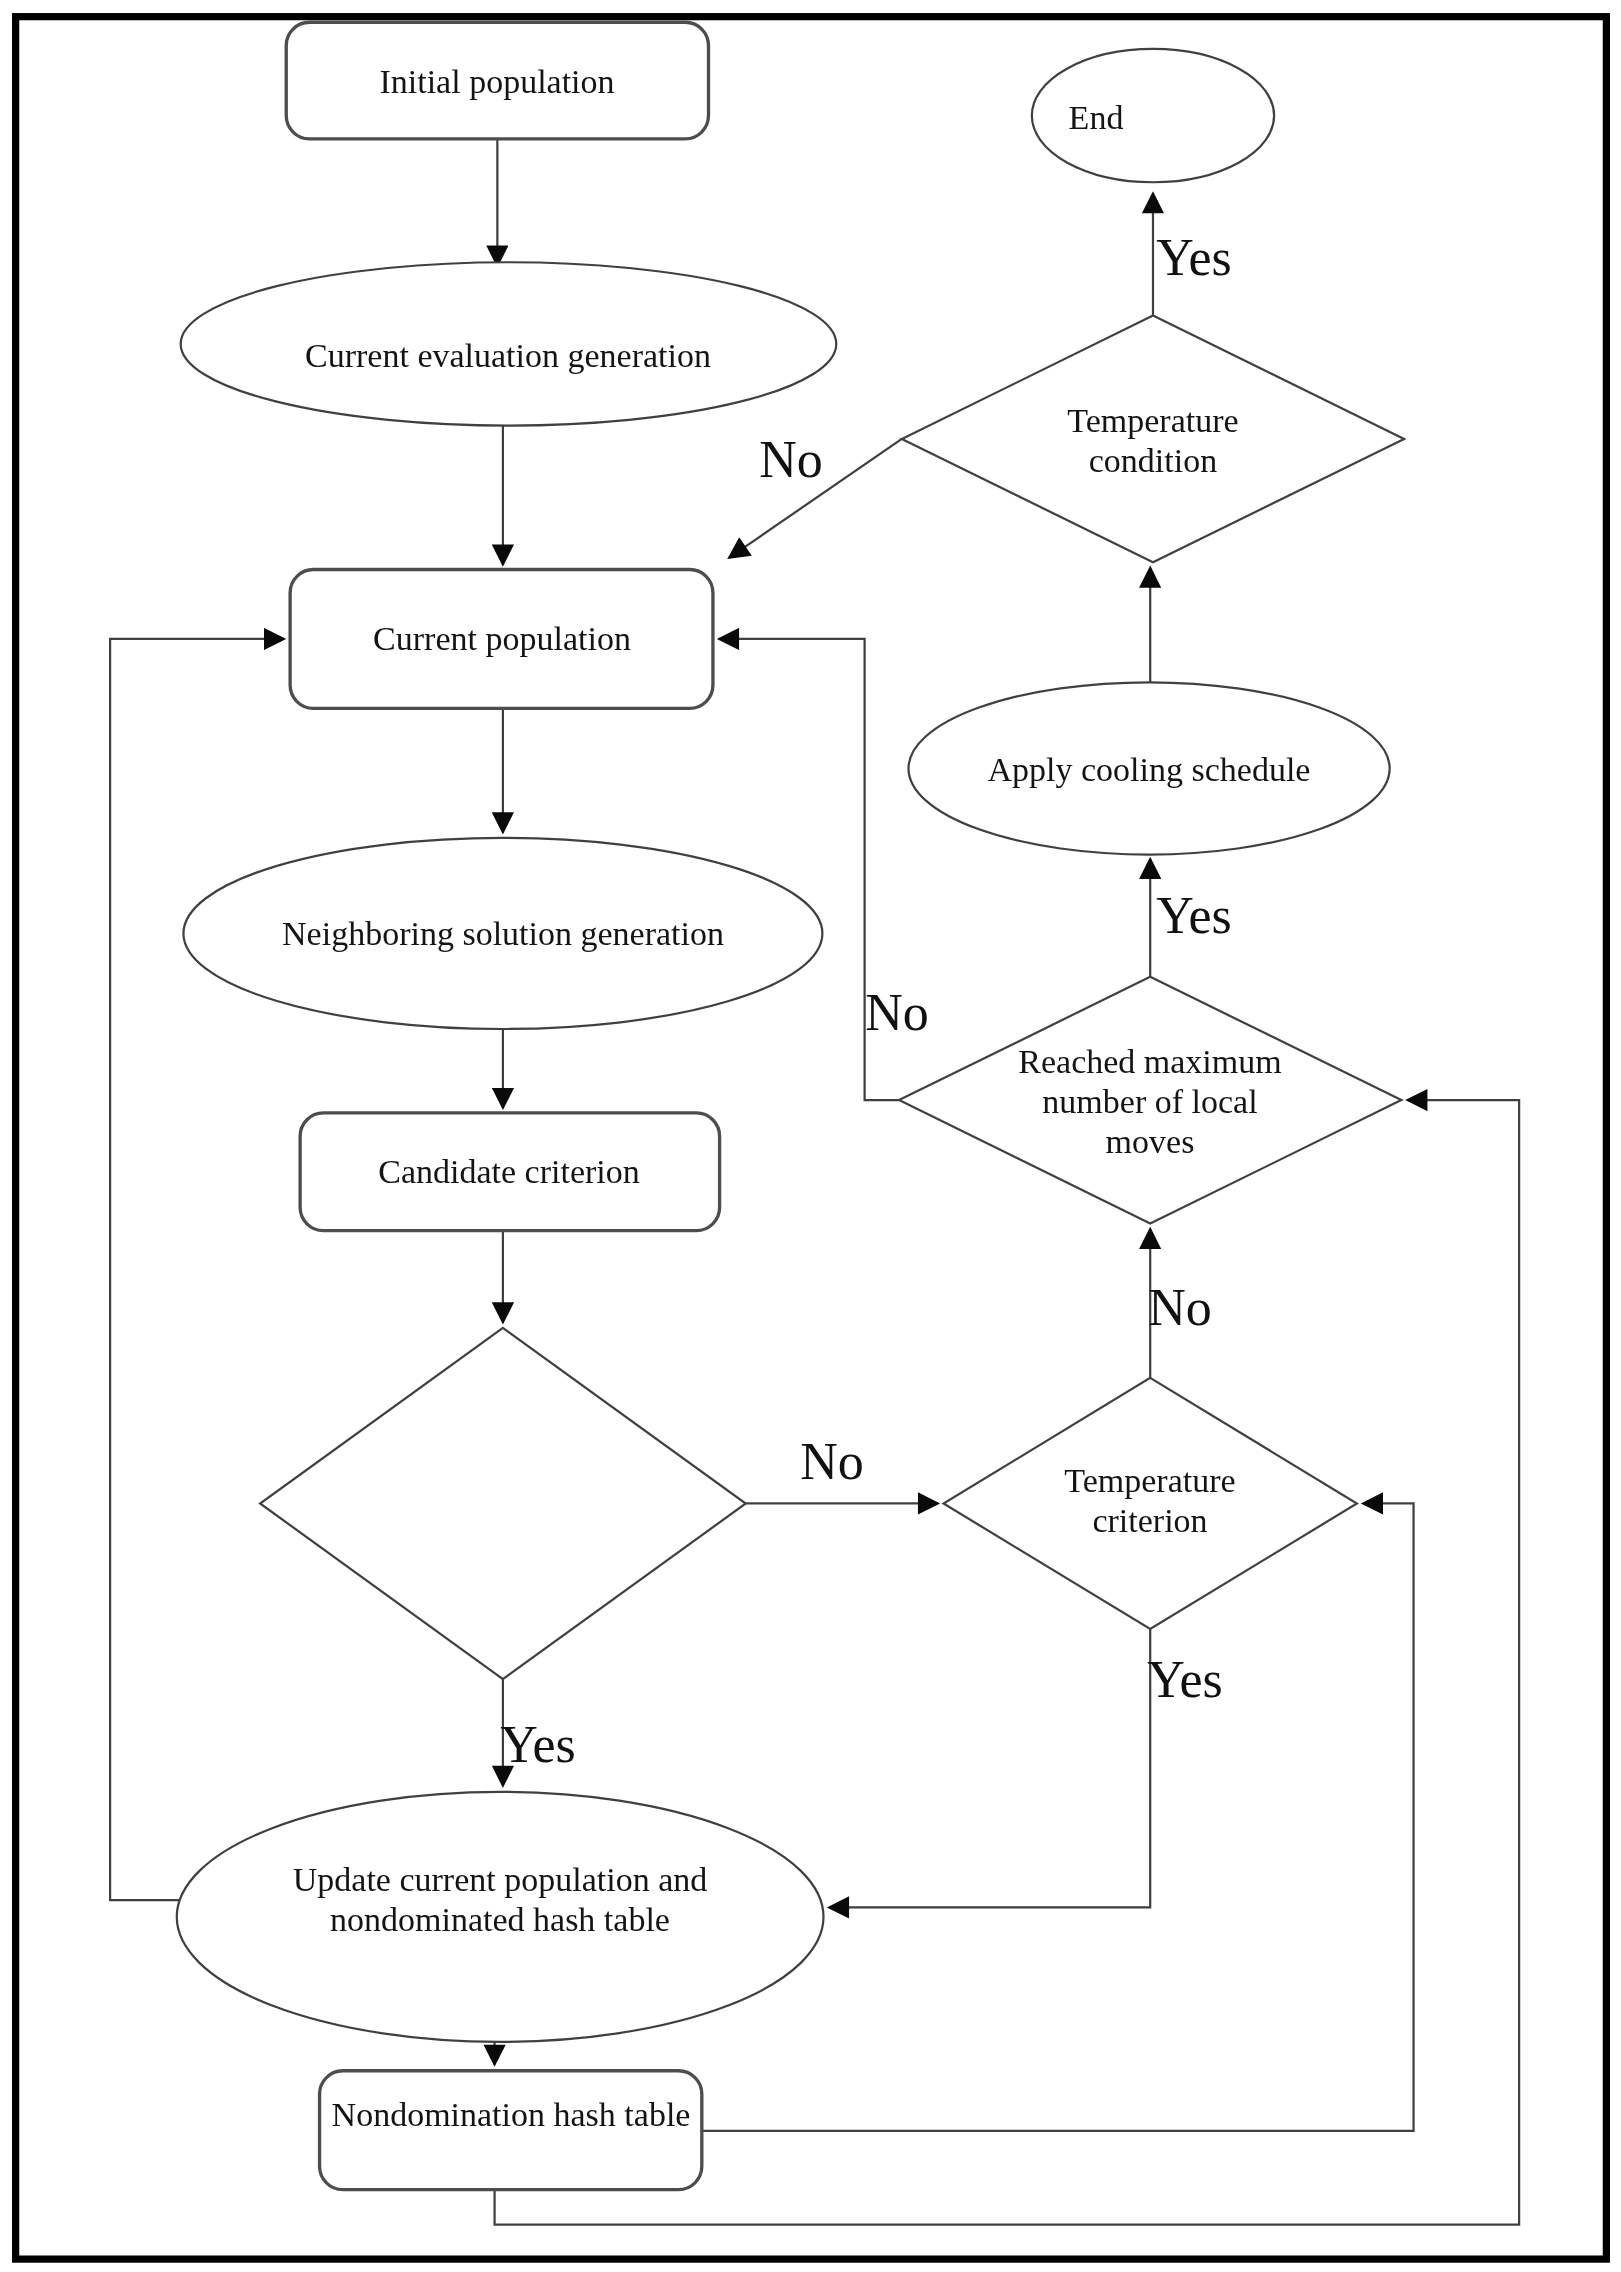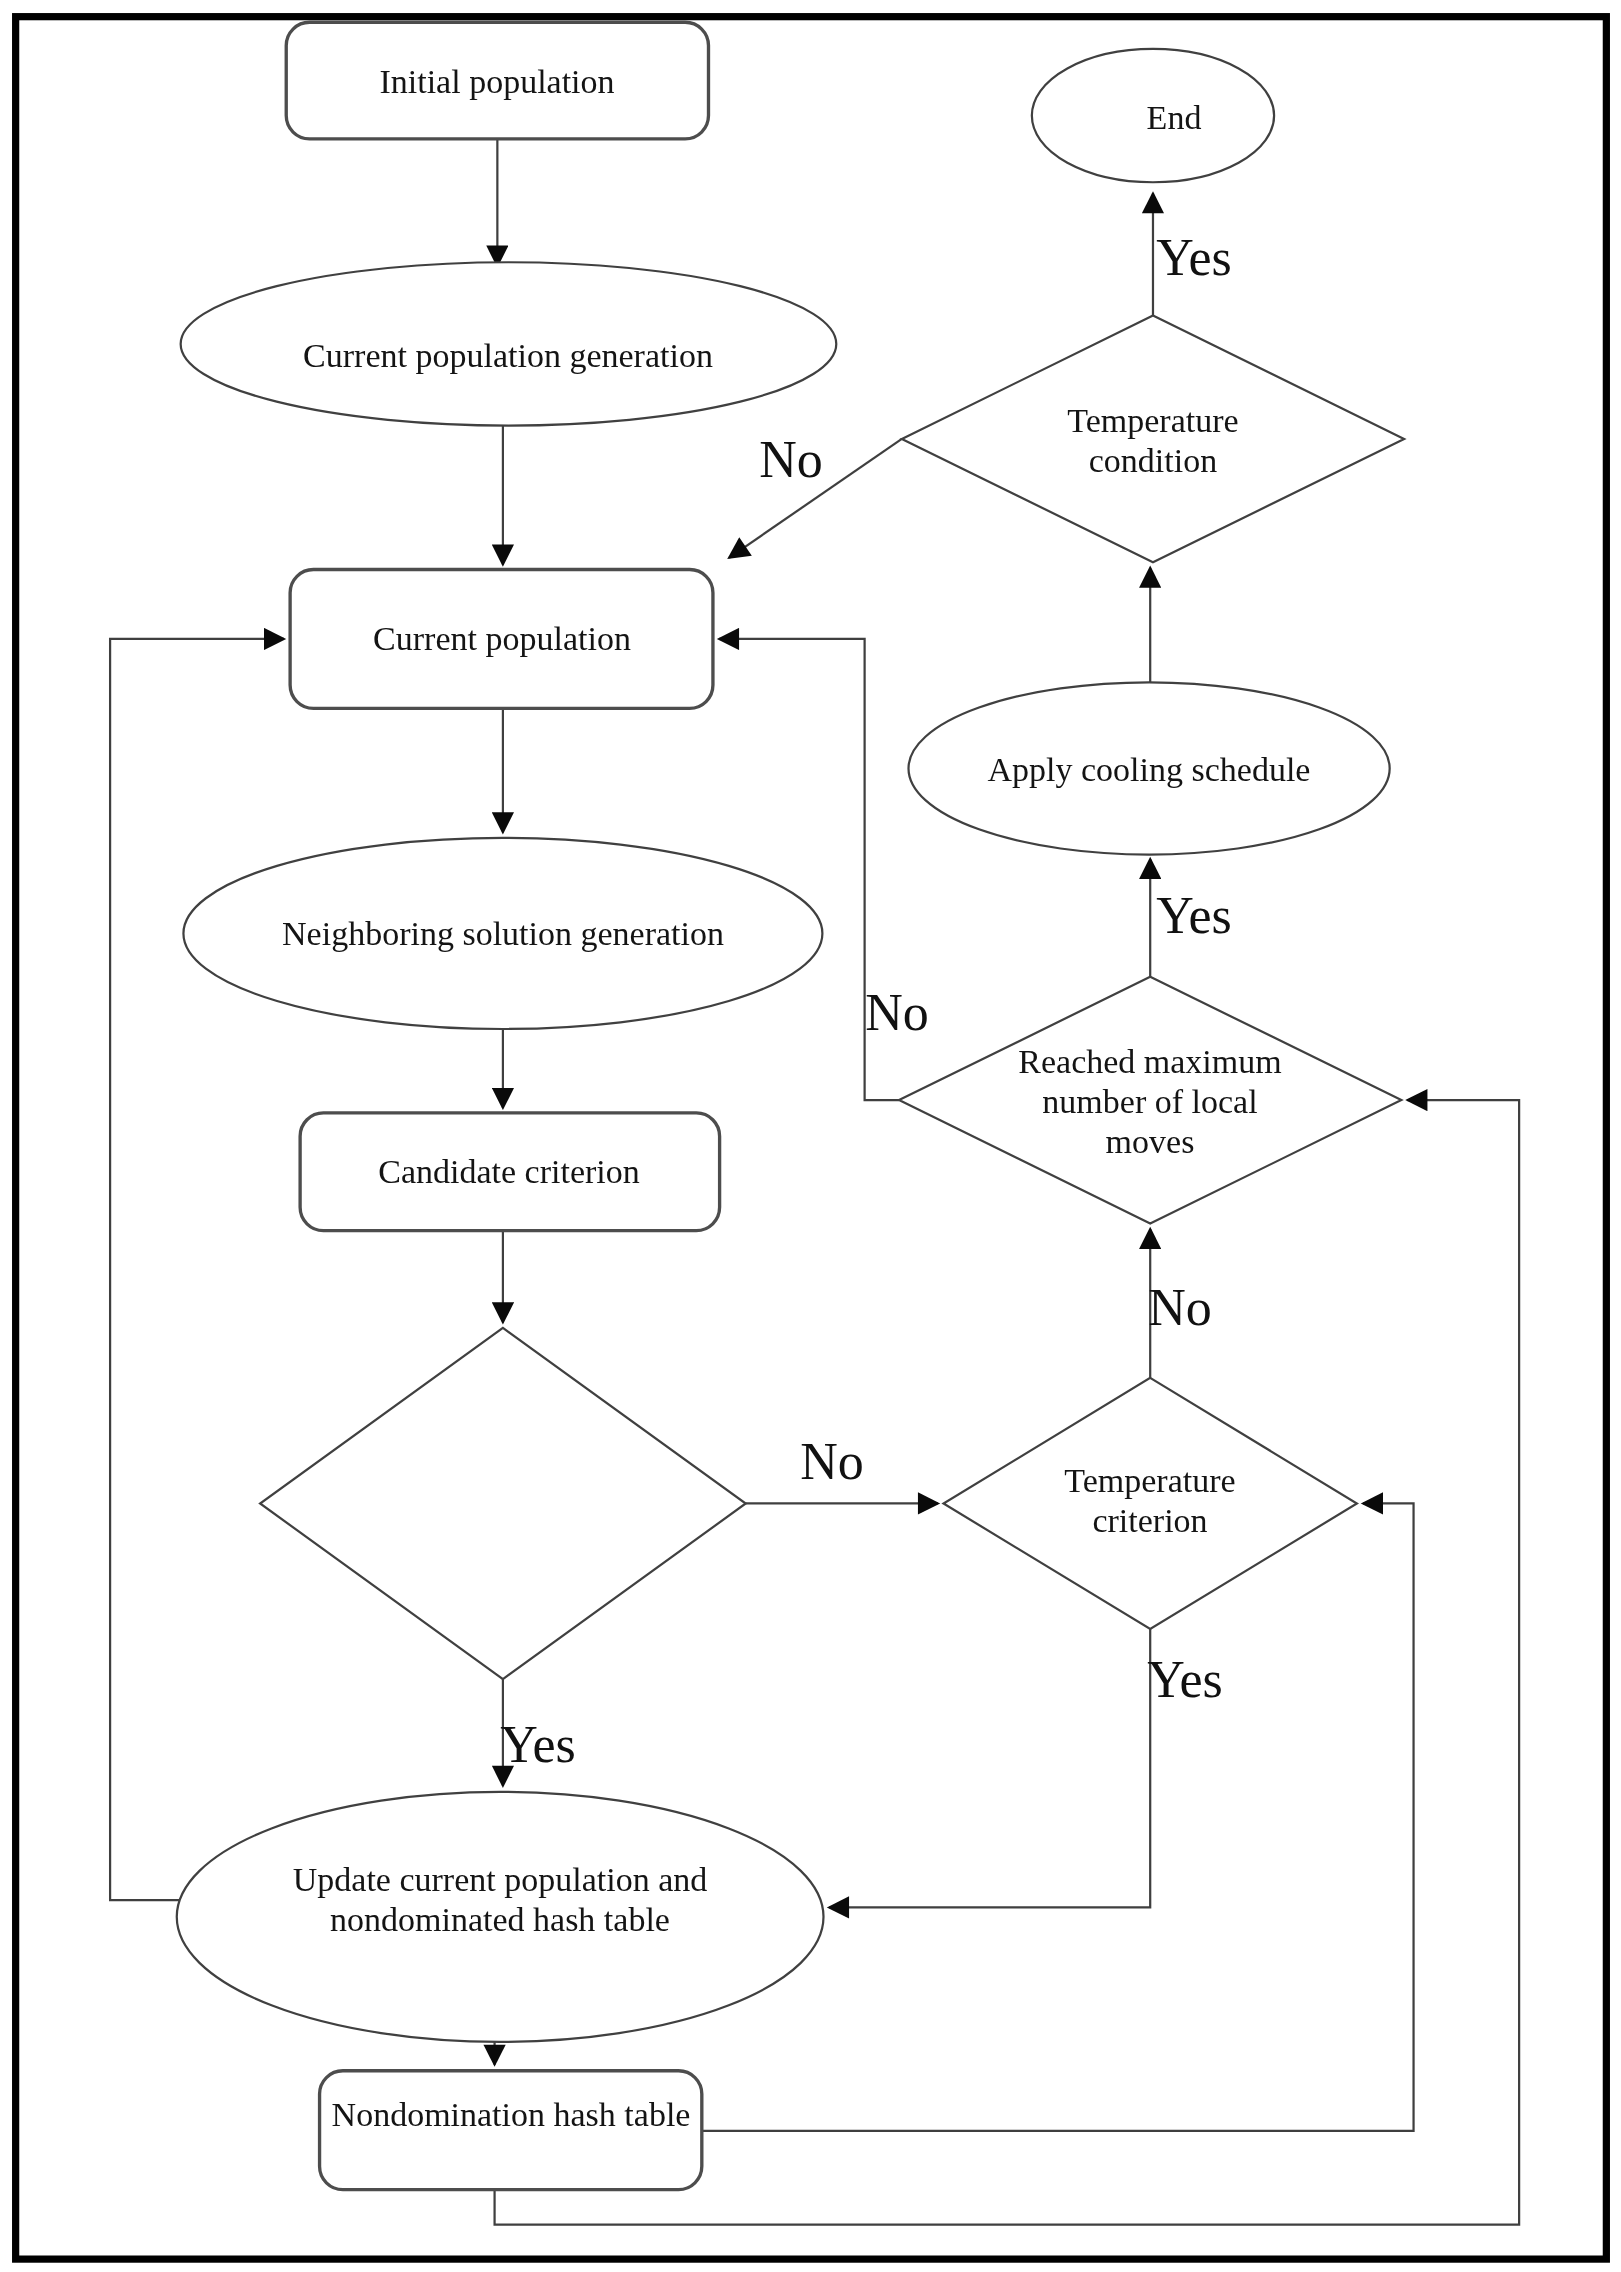--- a/index.html
+++ b/index.html
@@ -83,34 +83,34 @@
     <g fill="#ffffff" stroke="#404040" stroke-width="4">
       <polygon points="905,2390 1342,2706 905,3022 468,2706"></polygon>
       <polygon points="2070,2480 2442,2706 2070,2932 1698,2706"></polygon>
       <polygon points="2070,1758 2522,1980 2070,2202 1618,1980"></polygon>
       <polygon points="2075,568 2527,790 2075,1012 1623,790"></polygon>
     </g>
   </svg>
 
   <div class="label nowrap" style="left:497px;top:82px;">Initial population</div>
 
-  <div class="label nowrap" style="left:508px;top:356px;">Current population generation</div>
+  <div class="label nowrap" style="left:508px;top:356px;">Current evaluation generation</div>
 
   <div class="label nowrap" style="left:502px;top:639px;">Current population</div>
 
   <div class="label nowrap" style="left:503px;top:934px;">Neighboring solution generation</div>
 
   <div class="label nowrap" style="left:509px;top:1172px;">Candidate criterion</div>
 
 
   <div class="label" style="left:500px;top:1900px;width:511px;">Update current population and nondominated hash table</div>
 
   <div class="label nowrap" style="left:511px;top:2115px;">Nondomination hash table</div>
 
-  <div class="label nowrap" style="left:1174px;top:118px;">End</div>
+  <div class="label nowrap" style="left:1096px;top:118px;">End</div>
 
   <div class="label" style="left:1153px;top:441px;width:272px;">Temperature condition</div>
 
   <div class="label nowrap" style="left:1149px;top:770px;">Apply cooling schedule</div>
 
   <div class="label" style="left:1150px;top:1102px;width:283px;">Reached maximum number of local moves</div>
 
   <div class="label" style="left:1150px;top:1501px;width:244px;">Temperature criterion</div>
 
   <div class="edge-label" style="left:1194px;top:257px;">Yes</div>

